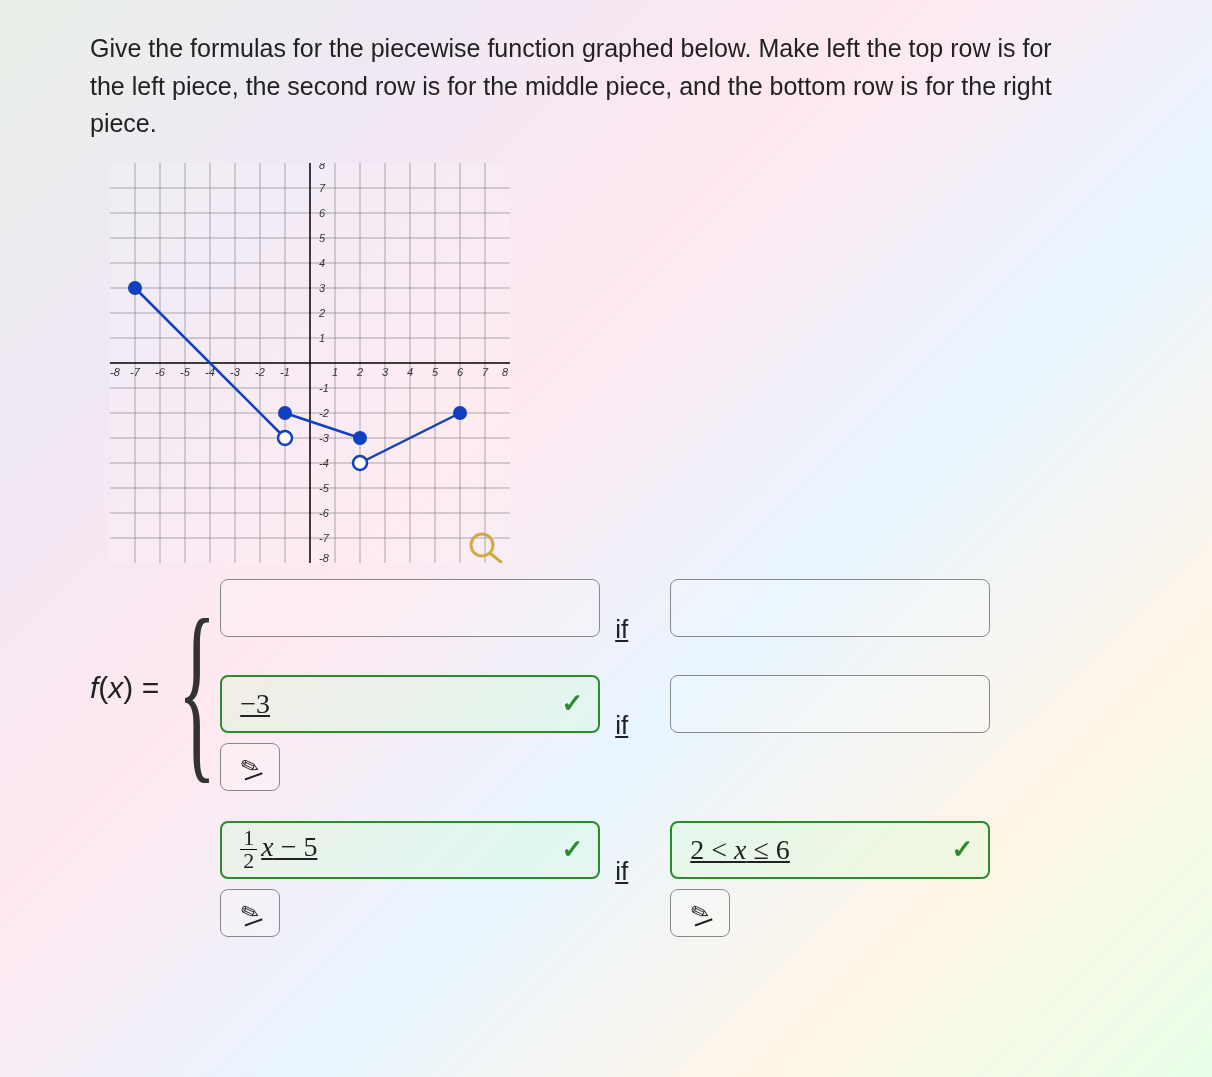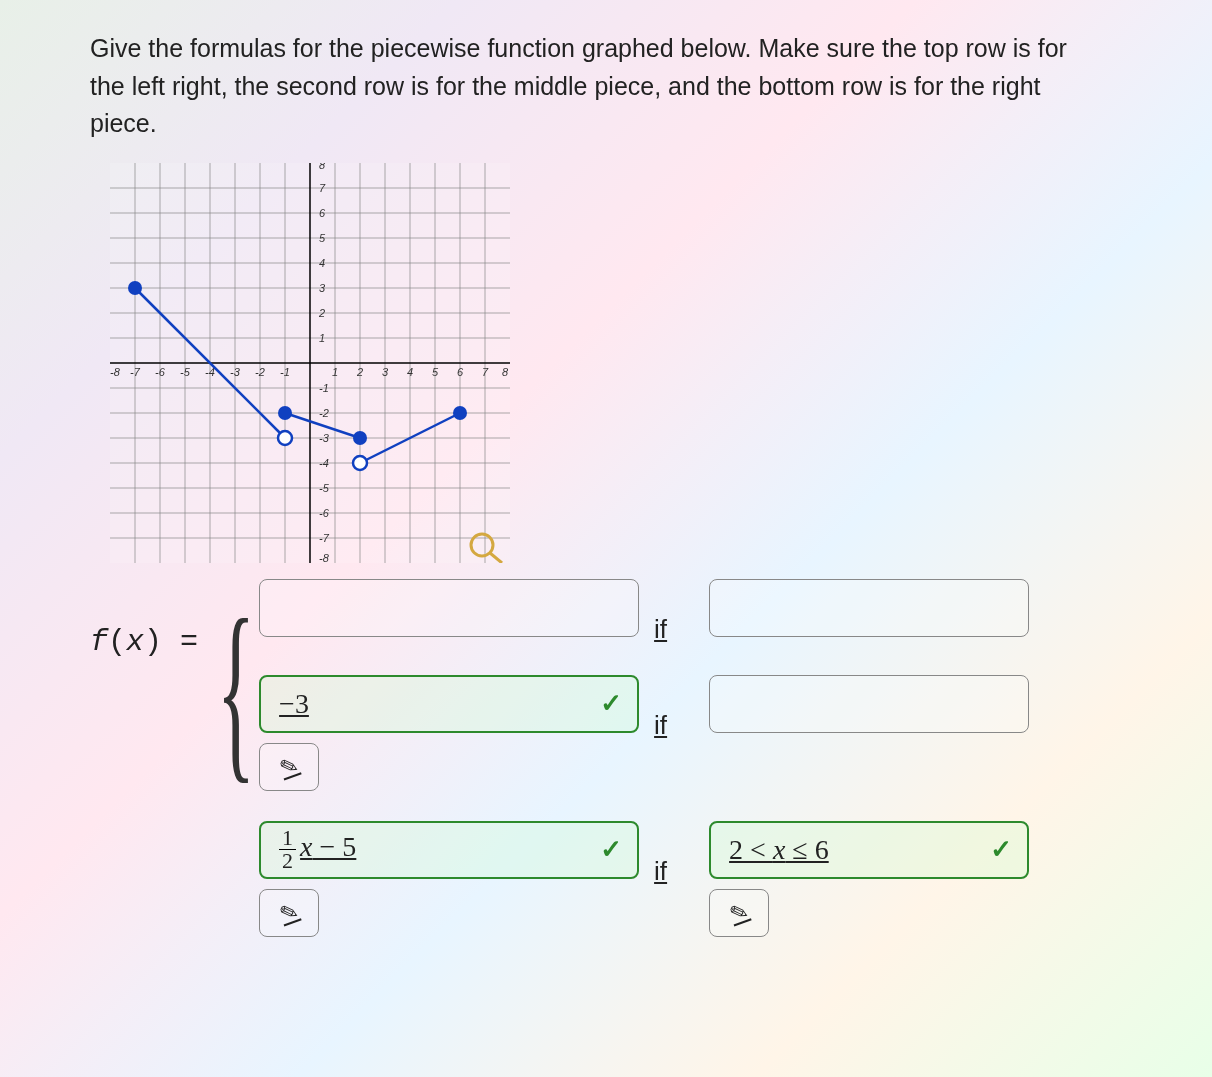--- a/index.html
+++ b/index.html
@@ -12,24 +12,24 @@
     font-size: 24px;
     color: #222;
     position: relative;
     overflow: hidden;
   }
   .prompt { line-height: 1.5; margin-bottom: 20px; max-width: 1000px; font-size: 25px; }
   .graph-container { margin-left: 20px; margin-bottom: 10px; }
   svg.graph { background: rgba(255,255,255,0.15); }
   .answer-area { display: flex; align-items: flex-start; margin-top: 10px; }
   .fx-label {
-    font-family: Liberation Mono, monospace;
+    font-family: Liberation Sans, sans-serif;
     font-style: italic;
     font-size: 30px;
-    margin-top: 46px;
+    margin-top: 92px;
     margin-right: 15px;
     white-space: nowrap;
   }
   .fx-label .paren { font-style: normal; }
   .brace {
     font-size: 200px;
     font-family: 'Times New Roman', serif;
     line-height: 0.9;
     transform: scaleX(0.4);
     margin: 0 -25px;
@@ -76,21 +76,21 @@
     justify-content: center;
   }
   .preview-icon { font-size: 22px; transform: rotate(-20deg); }
   .frac { display: inline-flex; flex-direction: column; align-items: center; vertical-align: middle; font-size: 22px; line-height: 1; margin-right: 4px; }
   .frac .num { border-bottom: 1.5px solid #000; padding: 0 3px; }
   .frac .den { padding: 0 3px; }
 </style>
 </head>
 <body>
 
-<div class="prompt">Give the formulas for the piecewise function graphed below. Make sure the top row is for the left right, the second row is for the middle piece, and the bottom row is for the right piece.</div>
+<div class="prompt">Give the formulas for the piecewise function graphed below. Make left the top row is for the left piece, the second row is for the middle piece, and the bottom row is for the right piece.</div>
 
 <div class="graph-container">
   <svg class="graph" width="400" height="400" viewBox="0 0 400 400">
 
     <g stroke="#888" stroke-width="0.7">
       <line x1="0" y1="25" x2="400" y2="25"></line>
         <line x1="0" y1="50" x2="400" y2="50"></line>
       <line x1="0" y1="75" x2="400" y2="75"></line>
         <line x1="0" y1="100" x2="400" y2="100"></line>
       <line x1="0" y1="125" x2="400" y2="125"></line>

